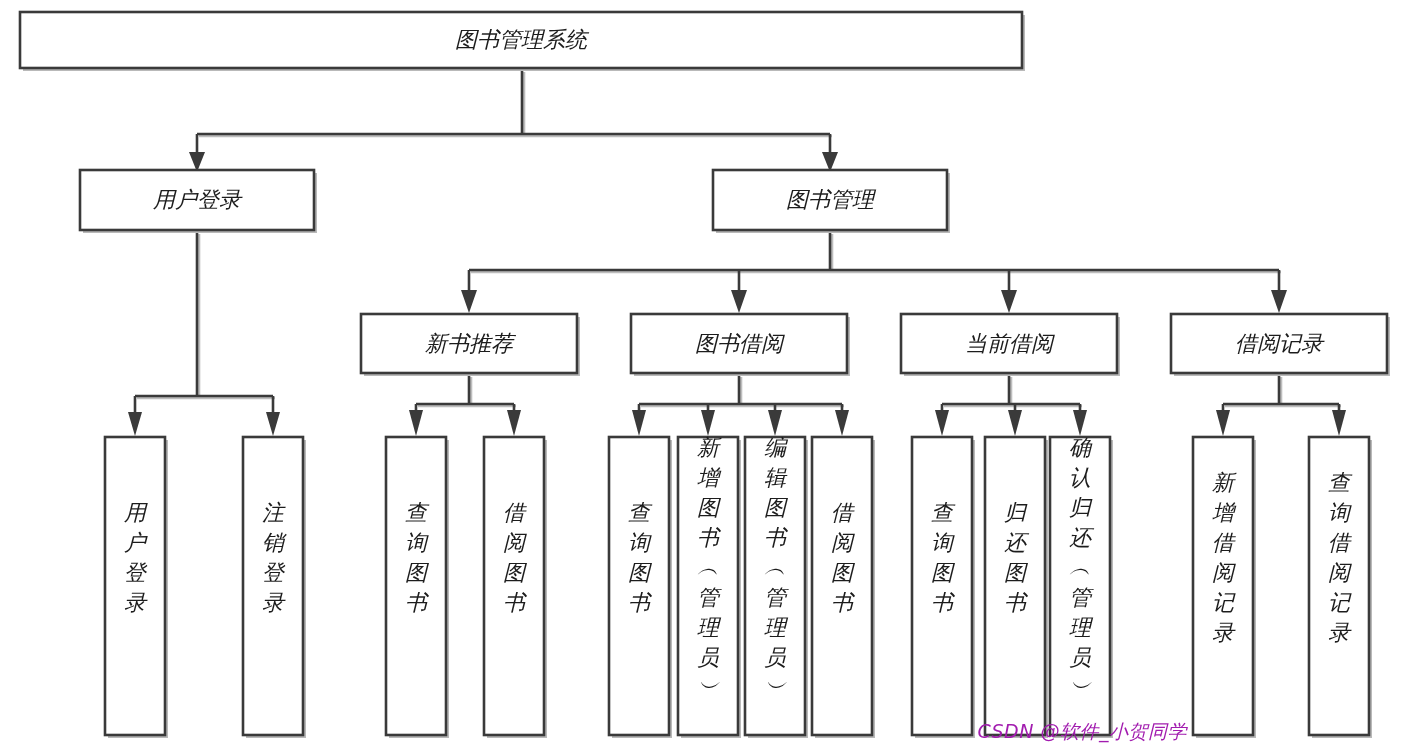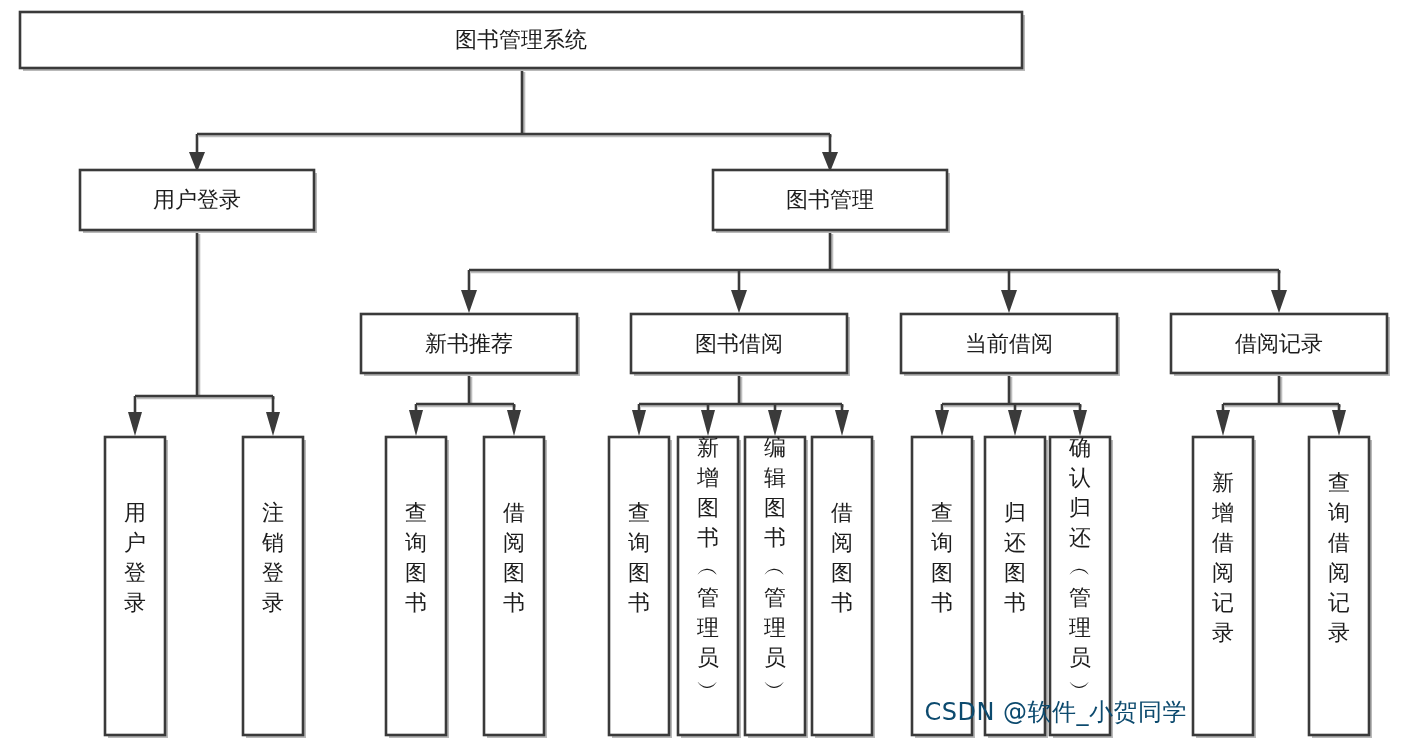--- a/index.html
+++ b/index.html
@@ -12,20 +12,21 @@
     height: 747px;
     font-family: "DejaVu Sans", "Liberation Sans", sans-serif;
     overflow: hidden;
     position: relative;
   }
   #diagram-root {
     position: absolute;
     top: 0; left: 0;
     width: 1197px;
     height: 747px;
+    font-style: italic;
   }
   svg.flow {
     display: block;
     width: 1405px;
     height: 747px;
   }
   .node-box {
     fill: #ffffff;
     stroke: #3a3a3a;
     stroke-width: 2.6;
@@ -58,24 +59,24 @@
   }
   text.node-label-v {
     fill: #1c1c1c;
     font-family: "DejaVu Sans", "Liberation Sans", sans-serif;
     font-size: 22px;
     text-anchor: middle;
   }
   .watermark {
     position: absolute;
     right: 10px;
-    bottom: 19px;
-    font-family: "DejaVu Sans", "Liberation Sans", sans-serif;
-    font-size: 24px;
-    color: #0c4a6e;
+    bottom: 2px;
+    font-family: "DejaVu Sans", "Liberation Sans", sans-serif;
+    font-size: 19px;
+    color: #a21caf;
     white-space: nowrap;
     letter-spacing: 0.5px;
     user-select: none;
   }
 </style>
 </head>
 <body>
 
 <div id="diagram-root">
   <svg class="flow" viewBox="0 0 1405 747" xmlns="http://www.w3.org/2000/svg">

